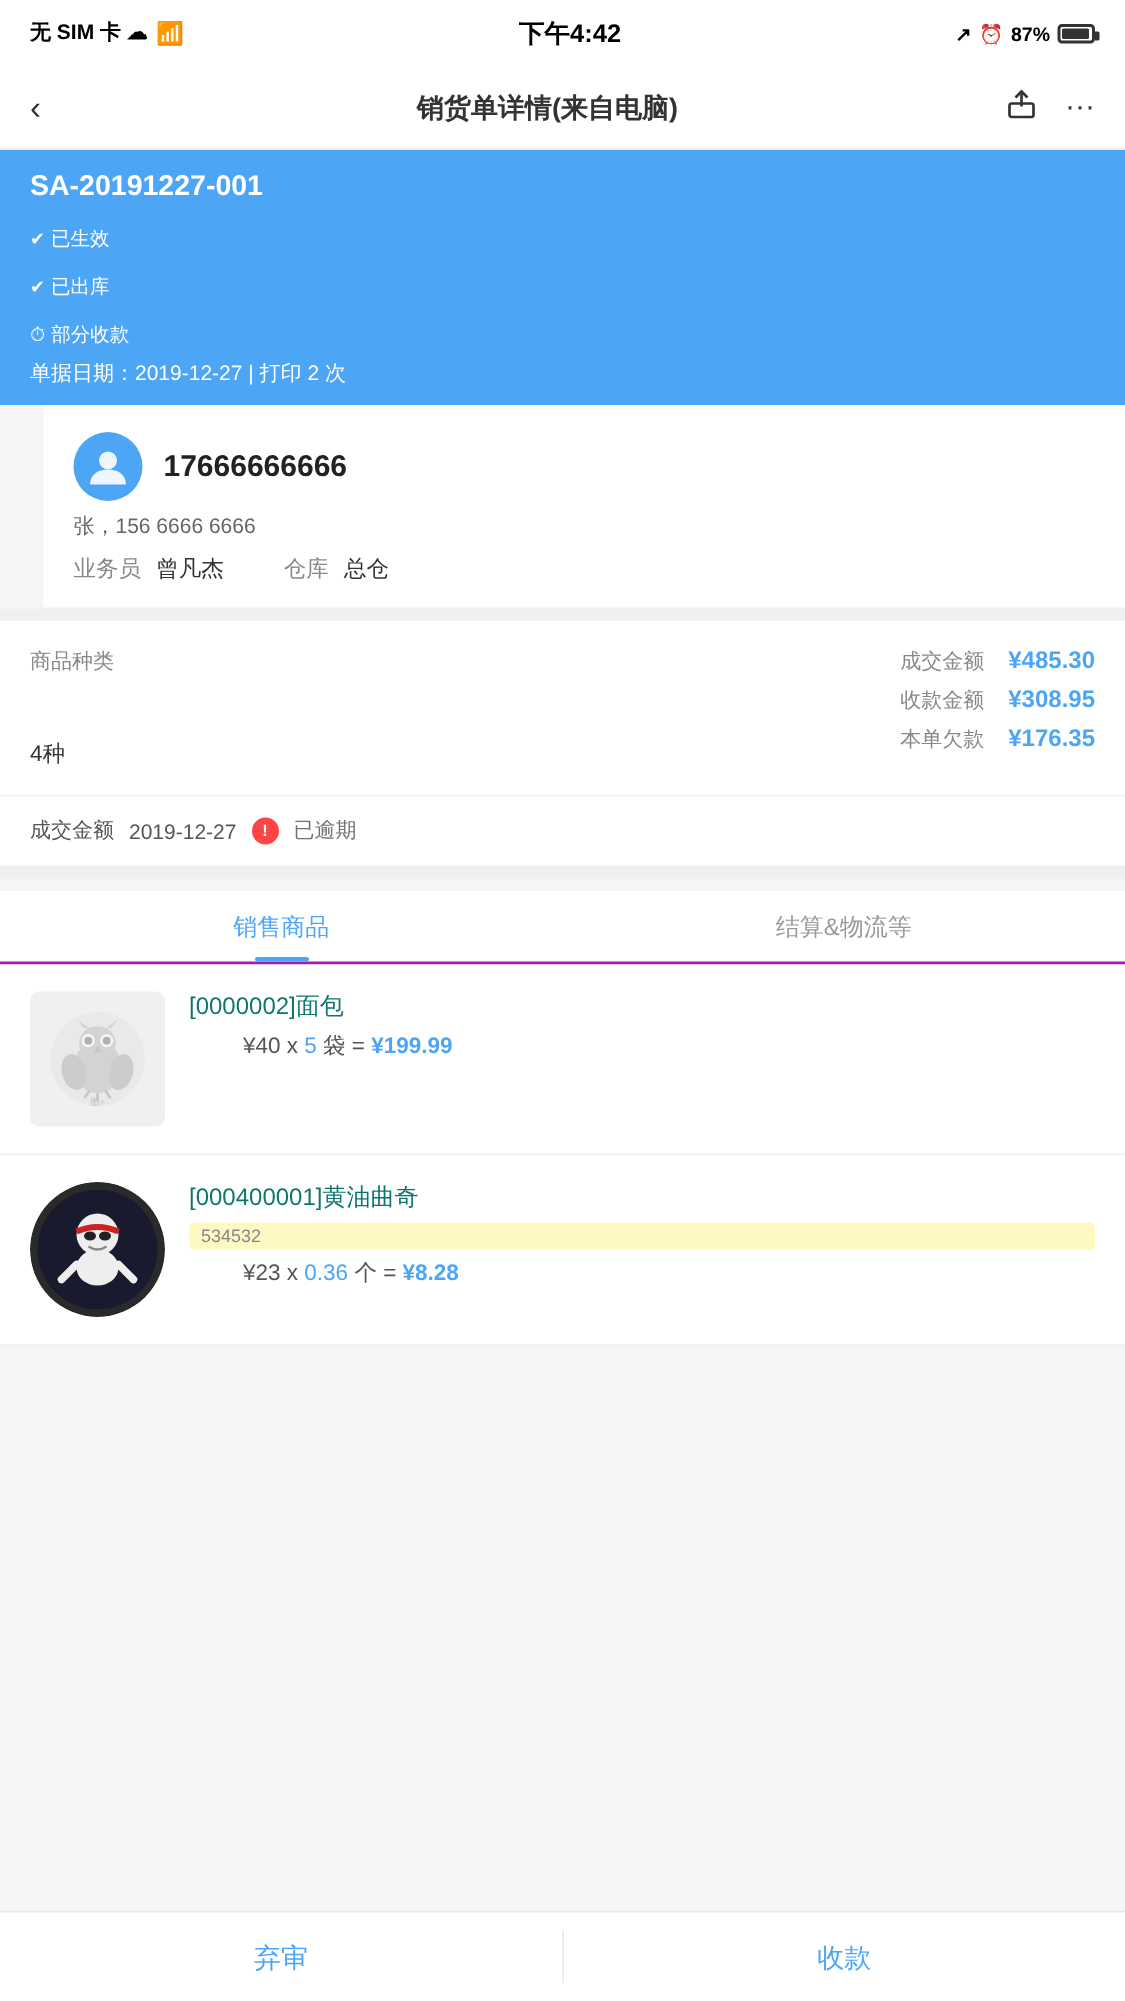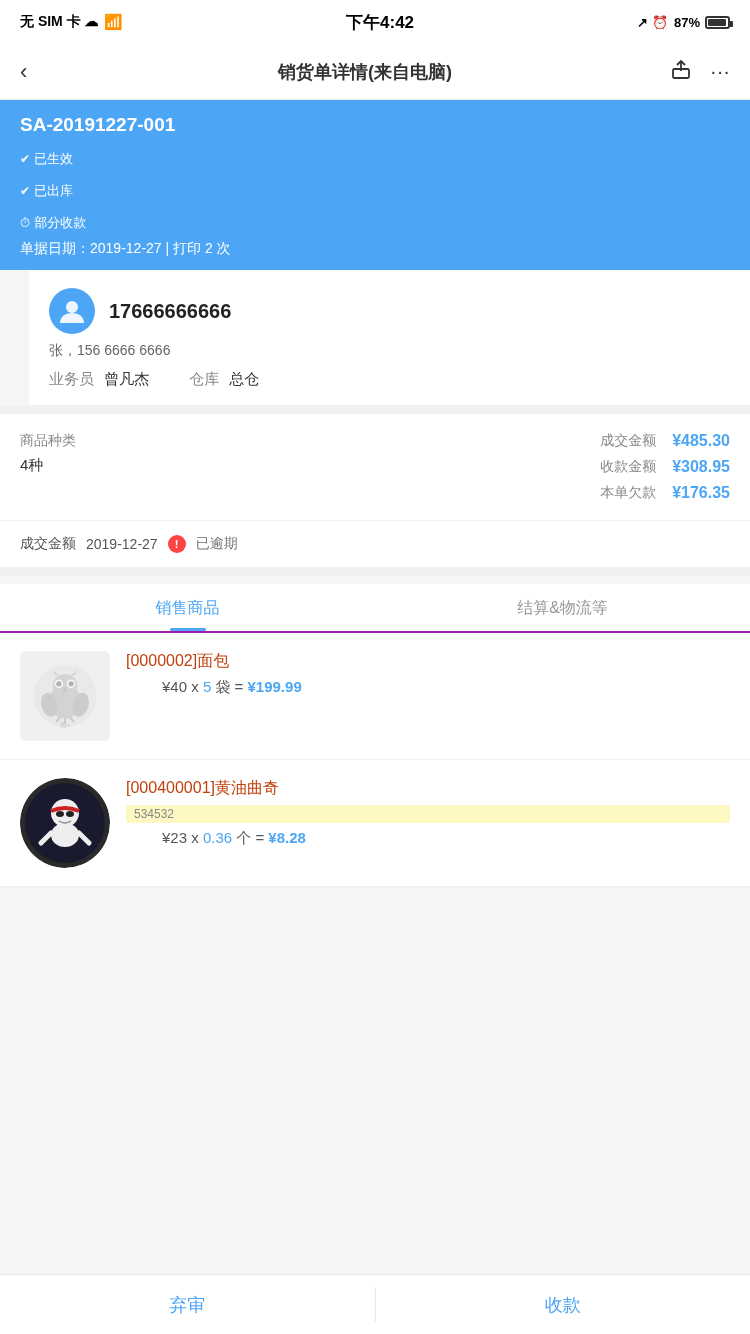--- a/index.html
+++ b/index.html
@@ -173,21 +173,21 @@
       justify-content: space-between;
       align-items: flex-start;
       border-bottom: 1px solid #f0f0f0;
     }
     .summary-left {
       display: flex;
       flex-direction: column;
       gap: 6px;
     }
     .summary-label { color: #888; font-size: 14px; }
-    .summary-value { color: #333; font-size: 15px; font-weight: 500; }
+    .summary-value { color: #333; font-size: 15px; font-weight: 500; margin-top: 37px; }
     .summary-right {
       display: flex;
       flex-direction: column;
       gap: 8px;
       align-items: flex-end;
     }
     .summary-row {
       display: flex;
       align-items: center;
       gap: 16px;
@@ -278,21 +278,21 @@
       justify-content: center;
     }
     .product-info {
       flex: 1;
       display: flex;
       flex-direction: column;
       gap: 6px;
     }
     .product-name {
       font-size: 16px;
-      color: #c2410c;
+      color: #0f766e;
       font-weight: 500;
     }
     .product-tag {
       display: inline-block;
       background: #fef9c3;
       color: #888;
       font-size: 12px;
       padding: 2px 8px;
       border-radius: 3px;
     }

